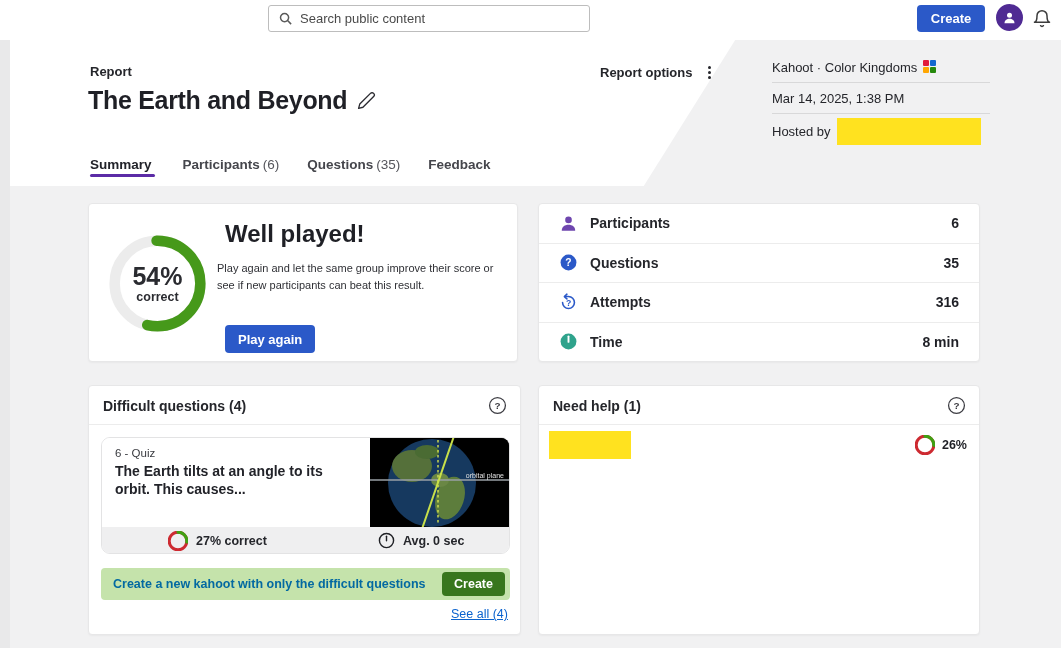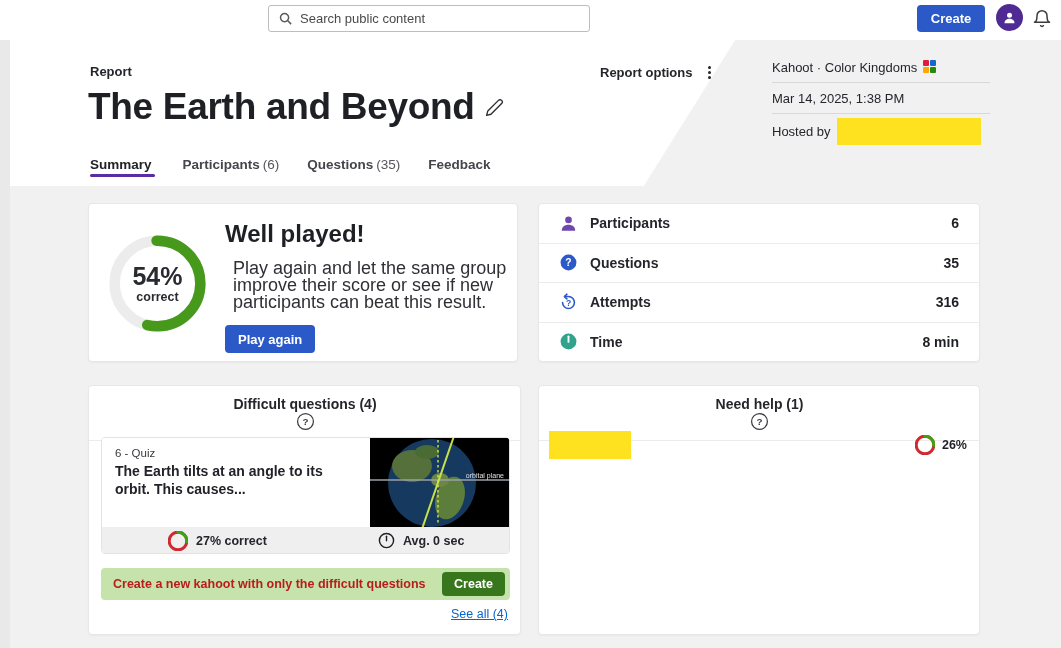--- a/index.html
+++ b/index.html
@@ -17,21 +17,21 @@
   .bell { position:absolute; left:1032px; top:8px; width:20px; height:22px; cursor:pointer; }
 
   
   .main-bg { left:10px; top:40px; width:1051px; height:608px; background:#f1f1f2; z-index:1; }
   .header-shape { left:10px; top:40px; width:1051px; height:146px; background:#ffffff; z-index:2;
                   clip-path:polygon(0 0, 69% 0, 60.3% 100%, 0 100%); }
 
   
   .report-label { left:90px; top:64px; font-size:13px; font-weight:800; z-index:5; }
   .page-title-row { left:88px; top:86px; z-index:5; display:flex; align-items:center; gap:10px; }
-  .page-title { font-size:37px; font-weight:800; letter-spacing:-0.3px; color:#1f2026; }
+  .page-title { font-size:25px; font-weight:800; letter-spacing:-0.3px; color:#1f2026; }
   .report-options { left:600px; top:64px; z-index:5; display:flex; align-items:center; gap:10px; }
   .report-options .lbl { font-size:13px; font-weight:800; }
   .kebab { width:14px; height:16px; display:flex; flex-direction:column; align-items:center; justify-content:center; gap:2px; cursor:pointer; }
   .kebab i { width:3px; height:3px; border-radius:50%; background:#25262b; }
 
   
   .meta-panel { left:772px; top:52px; width:218px; z-index:5; font-size:13px; }
   .meta-row { display:flex; align-items:center; min-height:30px; gap:6px; padding:2px 0; }
   .meta-div { height:1px; background:#d8d8d9; width:100%; }
   .kahoot-logo { width:14px; height:14px; display:grid; grid-template-columns:6px 6px; grid-template-rows:6px 6px; gap:1px; border-radius:2px; }
@@ -42,61 +42,61 @@
 
   
   .tabs { left:90px; top:157px; z-index:5; display:flex; gap:28px; }
   .tab { font-size:13.5px; font-weight:700; color:#45464c; padding-bottom:5px; cursor:pointer; position:relative; }
   .tab .cnt { font-weight:500; color:#55565c; margin-left:3px; }
   .tab.active { color:#22232a; }
   .tab.active::after { content:""; position:absolute; left:0; right:0; bottom:0; height:3px; border-radius:2px; background:#5b2ba6; }
 
   
   .card { position:absolute; background:#fff; border-radius:4px; border:1px solid #e7e7e8; box-shadow:0 1px 2px rgba(0,0,0,0.04); z-index:5; }
-  .card-head { display:flex; align-items:center; justify-content:space-between; padding:10px 13px 9px 14px; border-bottom:1px solid #ececec;flex-direction:column; }
+  .card-head { display:flex; align-items:center; justify-content:space-between; padding:10px 13px 9px 14px; border-bottom:1px solid #ececec; }
   .card-title { font-size:14px; font-weight:800; }
   .help-icon { width:19px; height:19px; cursor:pointer; }
 
   
   .well-card { left:88px; top:203px; width:430px; height:159px; }
   .donut-big { position:absolute; left:20px; top:31px; width:97px; height:97px; }
   .donut-center { position:absolute; left:20px; top:31px; width:97px; height:97px; display:flex; flex-direction:column; align-items:center; justify-content:center; }
   .donut-center .pct { font-size:25px; font-weight:800; color:#2a2b30; line-height:1; }
   .donut-center .sub { font-size:12.5px; font-weight:700; color:#2a2b30; margin-top:1px; }
   .well-title { position:absolute; left:136px; top:16px; font-size:24px; font-weight:800; color:#1f2026; }
-  .well-body { position:absolute; left:144px; top:56px; width:282px; font-size:18px; line-height:17px; color:#2f3035; }
+  .well-body { position:absolute; left:128px; top:56px; width:282px; font-size:11px; line-height:17px; color:#2f3035; }
   .play-again-btn { position:absolute; left:136px; top:121px; height:28px; padding:0 13px; background:#2b59c8; border:none; border-radius:4px; color:#fff; font-family:"Liberation Sans",sans-serif; font-size:13px; font-weight:700; cursor:pointer; }
 
   
   .stats-card { left:538px; top:203px; width:442px; height:159px; display:flex; flex-direction:column; }
   .stat-row { flex:1; display:flex; align-items:center; padding:0 20px; gap:12px; border-bottom:1px solid #ececec; }
   .stat-row:last-child { border-bottom:none; }
   .stat-ic { width:19px; height:19px; flex:0 0 auto; }
   .stat-label { font-size:14px; font-weight:700; color:#25262b; }
   .stat-value { margin-left:auto; font-size:14px; font-weight:800; color:#1f2026; }
 
   
   .diff-card { left:88px; top:385px; width:433px; height:250px; }
-  .q-tile { position:absolute; left:12px; top:51px; width:409px; height:117px; border:1px solid #e3e3e4; border-radius:4px; overflow:hidden; }
+  .q-tile { position:absolute; left:12px; top:51px; width:409px; height:117px; border:1px solid #e3e3e4; border-radius:9px; overflow:hidden; }
   .q-white { display:flex; height:89px; background:#fff; }
   .q-text { flex:1; padding:9px 12px 0 13px; }
   .q-type { font-size:11.5px; color:#3a3b40; margin-bottom:3px; }
   .q-question { font-size:14px; font-weight:800; line-height:18px; color:#222329; max-width:262px; }
   .q-img { width:139px; height:89px; position:relative; background:#000; flex:0 0 auto; }
   .q-img svg { display:block; }
   .q-caption { position:absolute; right:5px; top:34px; width:42px; font-size:7px; line-height:8px; color:#e3e3e3; text-align:right; }
   .q-statsbar { height:27px; background:#efeff0; position:relative; }
   .q-stat { position:absolute; top:0; height:27px; display:flex; align-items:center; gap:8px; font-size:12.5px; font-weight:700; color:#25262b; }
   .q-stat.s1 { left:66px;text-align:right; }
   .q-stat.s2 { left:276px; }
   .donut-sm { width:20px; height:20px; }
   .clock-ic { width:17px; height:17px; }
 
   .diff-banner { position:absolute; left:12px; top:182px; width:409px; height:32px; background:#c5e3ab; border-radius:4px; display:flex; align-items:center; padding:0 5px 0 12px; }
-  .diff-banner .txt { font-size:12.5px; font-weight:600; color:#b91c1c; flex:1; }
+  .diff-banner .txt { font-size:12.5px; font-weight:600; color:#0369a1; flex:1; }
   .banner-create-btn { height:24px; padding:0 12px; background:#38761d; border:none; border-radius:4px; color:#fff; font-family:"Liberation Sans",sans-serif; font-size:12.5px; font-weight:700; cursor:pointer; }
   .see-all { position:absolute; right:12px; top:221px; font-size:12.5px; font-weight:400; color:#0b63ce; text-decoration:underline; cursor:pointer;margin-left:48px; }
 
   
   .need-card { left:538px; top:385px; width:442px; height:250px; }
   .need-row { position:absolute; left:0; top:38px; width:100%; height:42px; display:flex; align-items:center; padding:0 12px 0 10px; }
   .redact.need { width:82px; height:28px; }
   .need-right { margin-left:auto; display:flex; align-items:center; gap:7px; }
   .need-pct { font-size:12.5px; font-weight:800; color:#1f2026; }
 </style>

